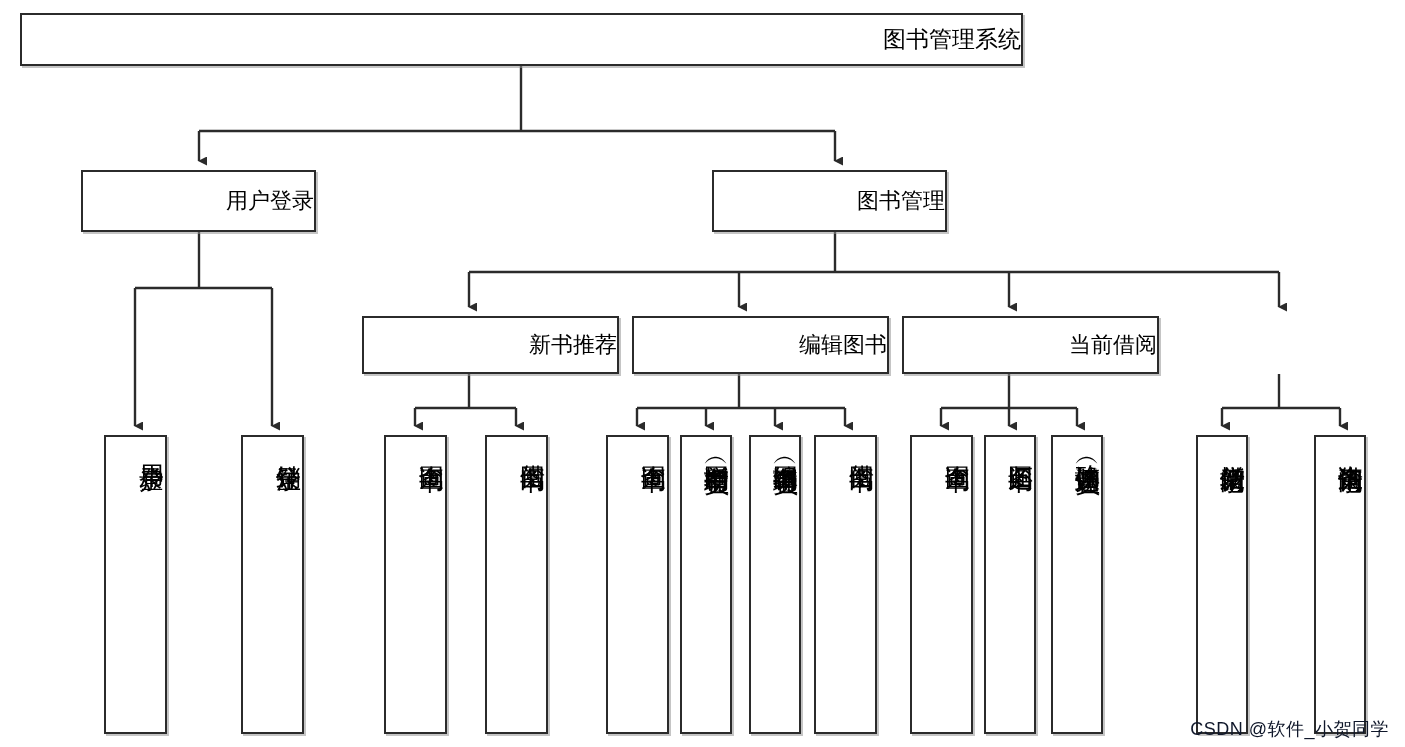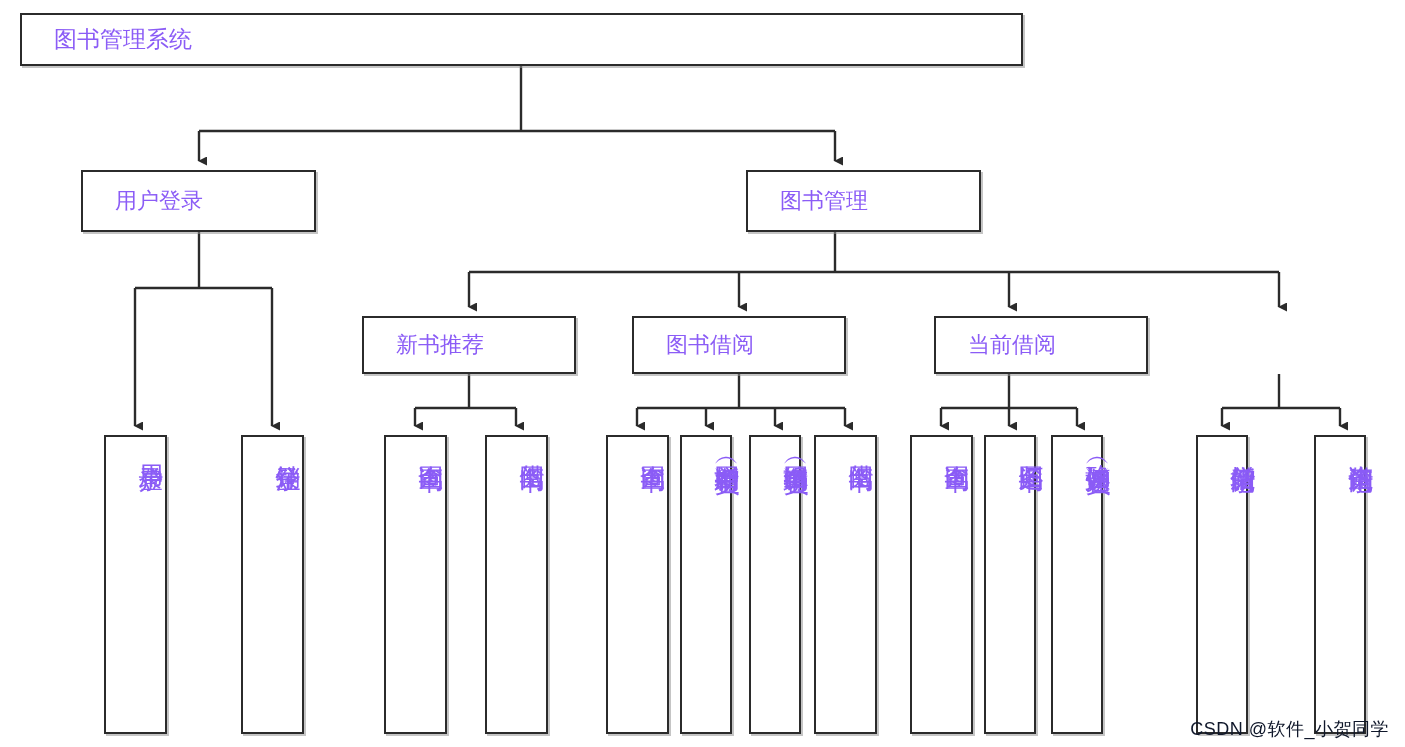--- a/index.html
+++ b/index.html
@@ -27,22 +27,22 @@
     pointer-events: none;
   }
   .node {
     position: absolute;
     box-sizing: border-box;
     background: #ffffff;
     border: 2px solid #2b2b2b;
     box-shadow: 2px 2px 0 0 rgba(150,150,150,0.55);
     display: flex;
     align-items: center;
-    justify-content: flex-start;
-    color: #8b5cf6;
+    justify-content: flex-end;
+    color: #000000;
     z-index: 2;
     padding-left: 32px;
   }
   .node-label {
     display: block;
     text-align: center;
     line-height: 1.12;
     white-space: nowrap;
   }
   
@@ -55,32 +55,32 @@
   .node.root .node-label { font-size: 23px; }
 
   
   .node.lvl2 {
     top: 170px;
     width: 235px;
     height: 62px;
   }
   .node.lvl2 .node-label { font-size: 22px; }
   .node.n-user-login   { left: 81px; }
-  .node.n-book-manage  { left: 746px; }
+  .node.n-book-manage  { left: 712px; }
 
   
   .node.lvl3 {
     top: 316px;
-    width: 214px;
+    width: 257px;
     height: 58px;
   }
   .node.lvl3 .node-label { font-size: 22px; }
   .node.n-new-book  { left: 362px; }
   .node.n-borrow    { left: 632px; }
-  .node.n-current   { left: 902px; margin-left: 32px; }
+  .node.n-current   { left: 902px; }
   .node.n-records   { left: 1172px; }
 
   
   .node.leaf {
     top: 435px;
     height: 299px;
     align-items: flex-start;
     padding-top: 8px;
   }
   .node.leaf .node-label {
@@ -169,21 +169,21 @@
     <span class="node-label">用户登录</span>
   </div>
   <div class="node lvl2 n-book-manage">
     <span class="node-label">图书管理</span>
   </div>
 
   <div class="node lvl3 n-new-book">
     <span class="node-label">新书推荐</span>
   </div>
   <div class="node lvl3 n-borrow">
-    <span class="node-label">图书借阅</span>
+    <span class="node-label">编辑图书</span>
   </div>
   <div class="node lvl3 n-current">
     <span class="node-label">当前借阅</span>
   </div>
 
   <div class="node leaf wide" style="left:104px">
     <span class="node-label">用户登录</span>
   </div>
   <div class="node leaf wide" style="left:241px">
     <span class="node-label">注销登录</span>

